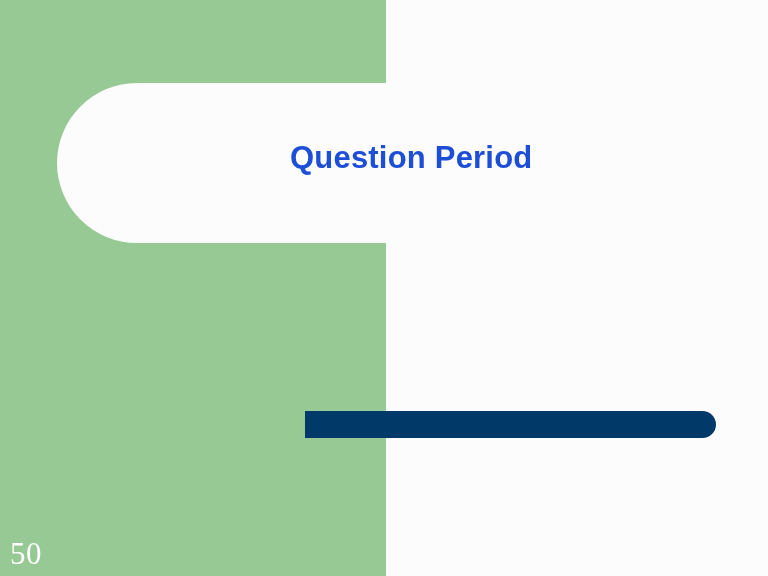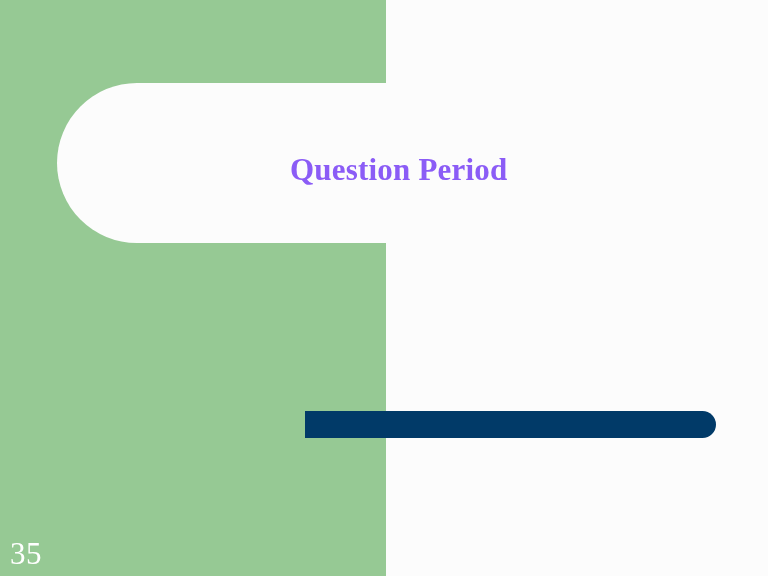--- a/index.html
+++ b/index.html
@@ -34,26 +34,26 @@
     background: #fcfcfc;
     border-top-left-radius: 80px;
     border-bottom-left-radius: 80px;
     border-top-right-radius: 0;
     border-bottom-right-radius: 0;
   }
   
   #slide-title {
     position: absolute;
     left: 290px;
-    top: 148px;
+    top: 136px;
     width: 420px;
     height: 44px;
     line-height: 44px;
-    color: #8b5cf6;
-    font-family: Liberation Serif, serif;
+    color: #1d4ed8;
+    font-family: Liberation Sans, sans-serif;
     font-size: 31px;
     font-weight: bold;
     letter-spacing: 0.2px;
     white-space: nowrap;
   }
   
   #accent-bar {
     position: absolute;
     left: 305px;
     top: 411px;
@@ -84,15 +84,15 @@
 <div id="slide">
 
   <div id="green-panel"></div>
 
   <div id="title-banner"></div>
 
   <div id="slide-title">Question Period</div>
 
   <div id="accent-bar"></div>
 
-  <div id="slide-number">35</div>
+  <div id="slide-number">50</div>
 
 </div>
 
 </body></html>

